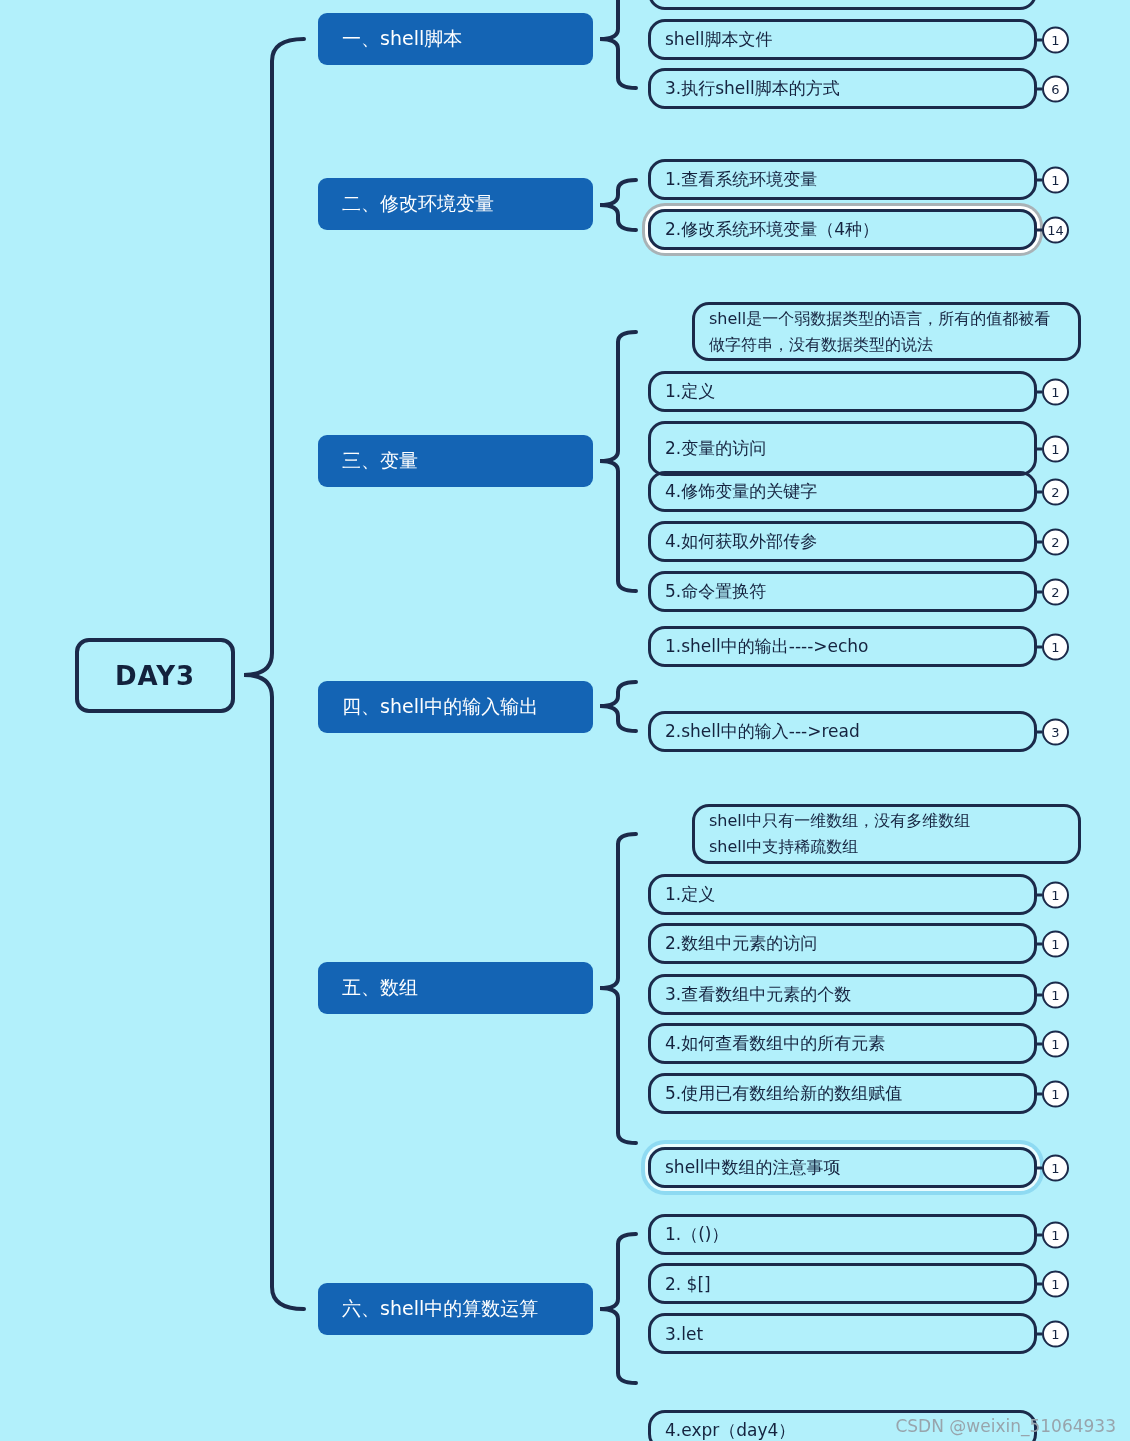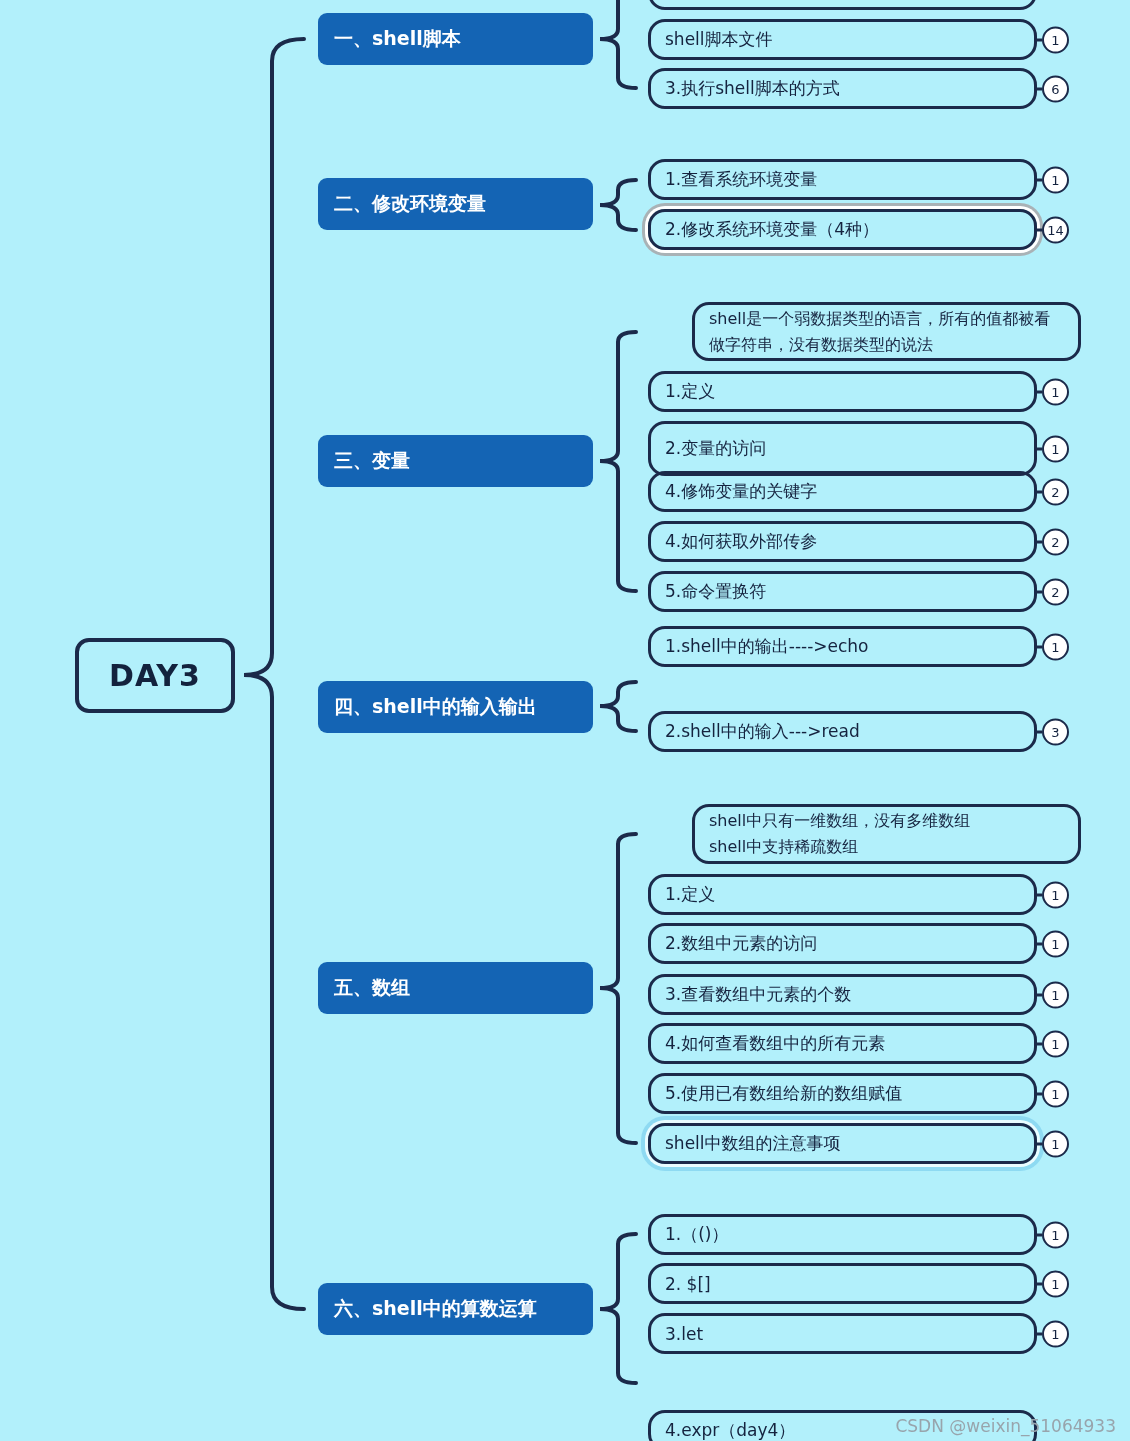--- a/index.html
+++ b/index.html
@@ -2,34 +2,34 @@
 <html><head>
 <meta charset="utf-8">
 <style>
   html,body{margin:0;padding:0;background:#b2f0fb;}
   .canvas{position:relative;width:1130px;height:1441px;background:#b2f0fb;overflow:hidden;
           font-family:"DejaVu Sans","Liberation Sans",sans-serif;}
   .braces{position:absolute;left:0;top:0;pointer-events:none;}
   .braces path{fill:none;stroke:#1b2a4a;stroke-width:4;stroke-linecap:round;}
   .root{position:absolute;left:75px;top:638px;width:160px;height:75px;border:4px solid #1b2a4a;
         border-radius:14px;display:flex;align-items:center;justify-content:center;
-        font-size:30px;font-weight:bold;color:#13223d;letter-spacing:1px;box-sizing:border-box;}
+        font-size:26px;font-weight:bold;color:#13223d;letter-spacing:1px;box-sizing:border-box;}
   .branch{position:absolute;left:318px;width:275px;height:52px;background:#1464b4;border-radius:9px;
-          display:flex;align-items:center;padding-left:16px;box-sizing:border-box;
-          color:#ffffff;font-size:19px;font-weight:bold;}
+          display:flex;align-items:center;padding-left:24px;box-sizing:border-box;
+          color:#ffffff;font-size:19px;font-weight:normal;}
   .child{position:absolute;left:648px;width:389px;border:3px solid #1b2a4a;border-radius:17px;
          display:flex;align-items:center;padding:12px 14px;box-sizing:border-box;
          color:#15233f;font-size:17px;background:transparent;}
   .info{font-size:16px;line-height:1.6;white-space:pre-line;margin-left:44px;}
   .badge{position:absolute;left:100%;top:50%;transform:translateY(-50%);display:flex;align-items:center;}
   .bline{width:8px;height:3px;background:#1b2a4a;}
   .bnum{width:23px;height:23px;border:2px solid #1b2a4a;border-radius:50%;background:#ffffff;
         display:flex;align-items:center;justify-content:center;font-size:13px;color:#15233f;}
   .sel-gray{box-shadow:0 0 0 3px #ffffff,0 0 0 6px #a9b2b6;}
-  .sel-blue{box-shadow:0 0 0 3px #e9fcff,0 0 0 7px #8edaf2;}
+  .sel-blue{box-shadow:0 0 0 3px #e9fcff,0 0 0 7px #8edaf2;margin-top:24px;}
   .watermark{position:absolute;right:14px;bottom:5px;font-size:17px;color:#98a4ac;}
 </style>
 </head>
 <body>
 
 <div class="canvas">
 
   <svg class="braces" width="1130" height="1441">
     <path d="M304,39 Q272,39 272,61 L272,653 Q272,675 244,675 Q272,675 272,697 L272,1287 Q272,1309 304,1309"></path>
     <path d="M636,-14 Q618,-14 618,-4 L618,29 Q618,39 600,39 Q618,39 618,49 L618,78 Q618,88 636,88"></path>

